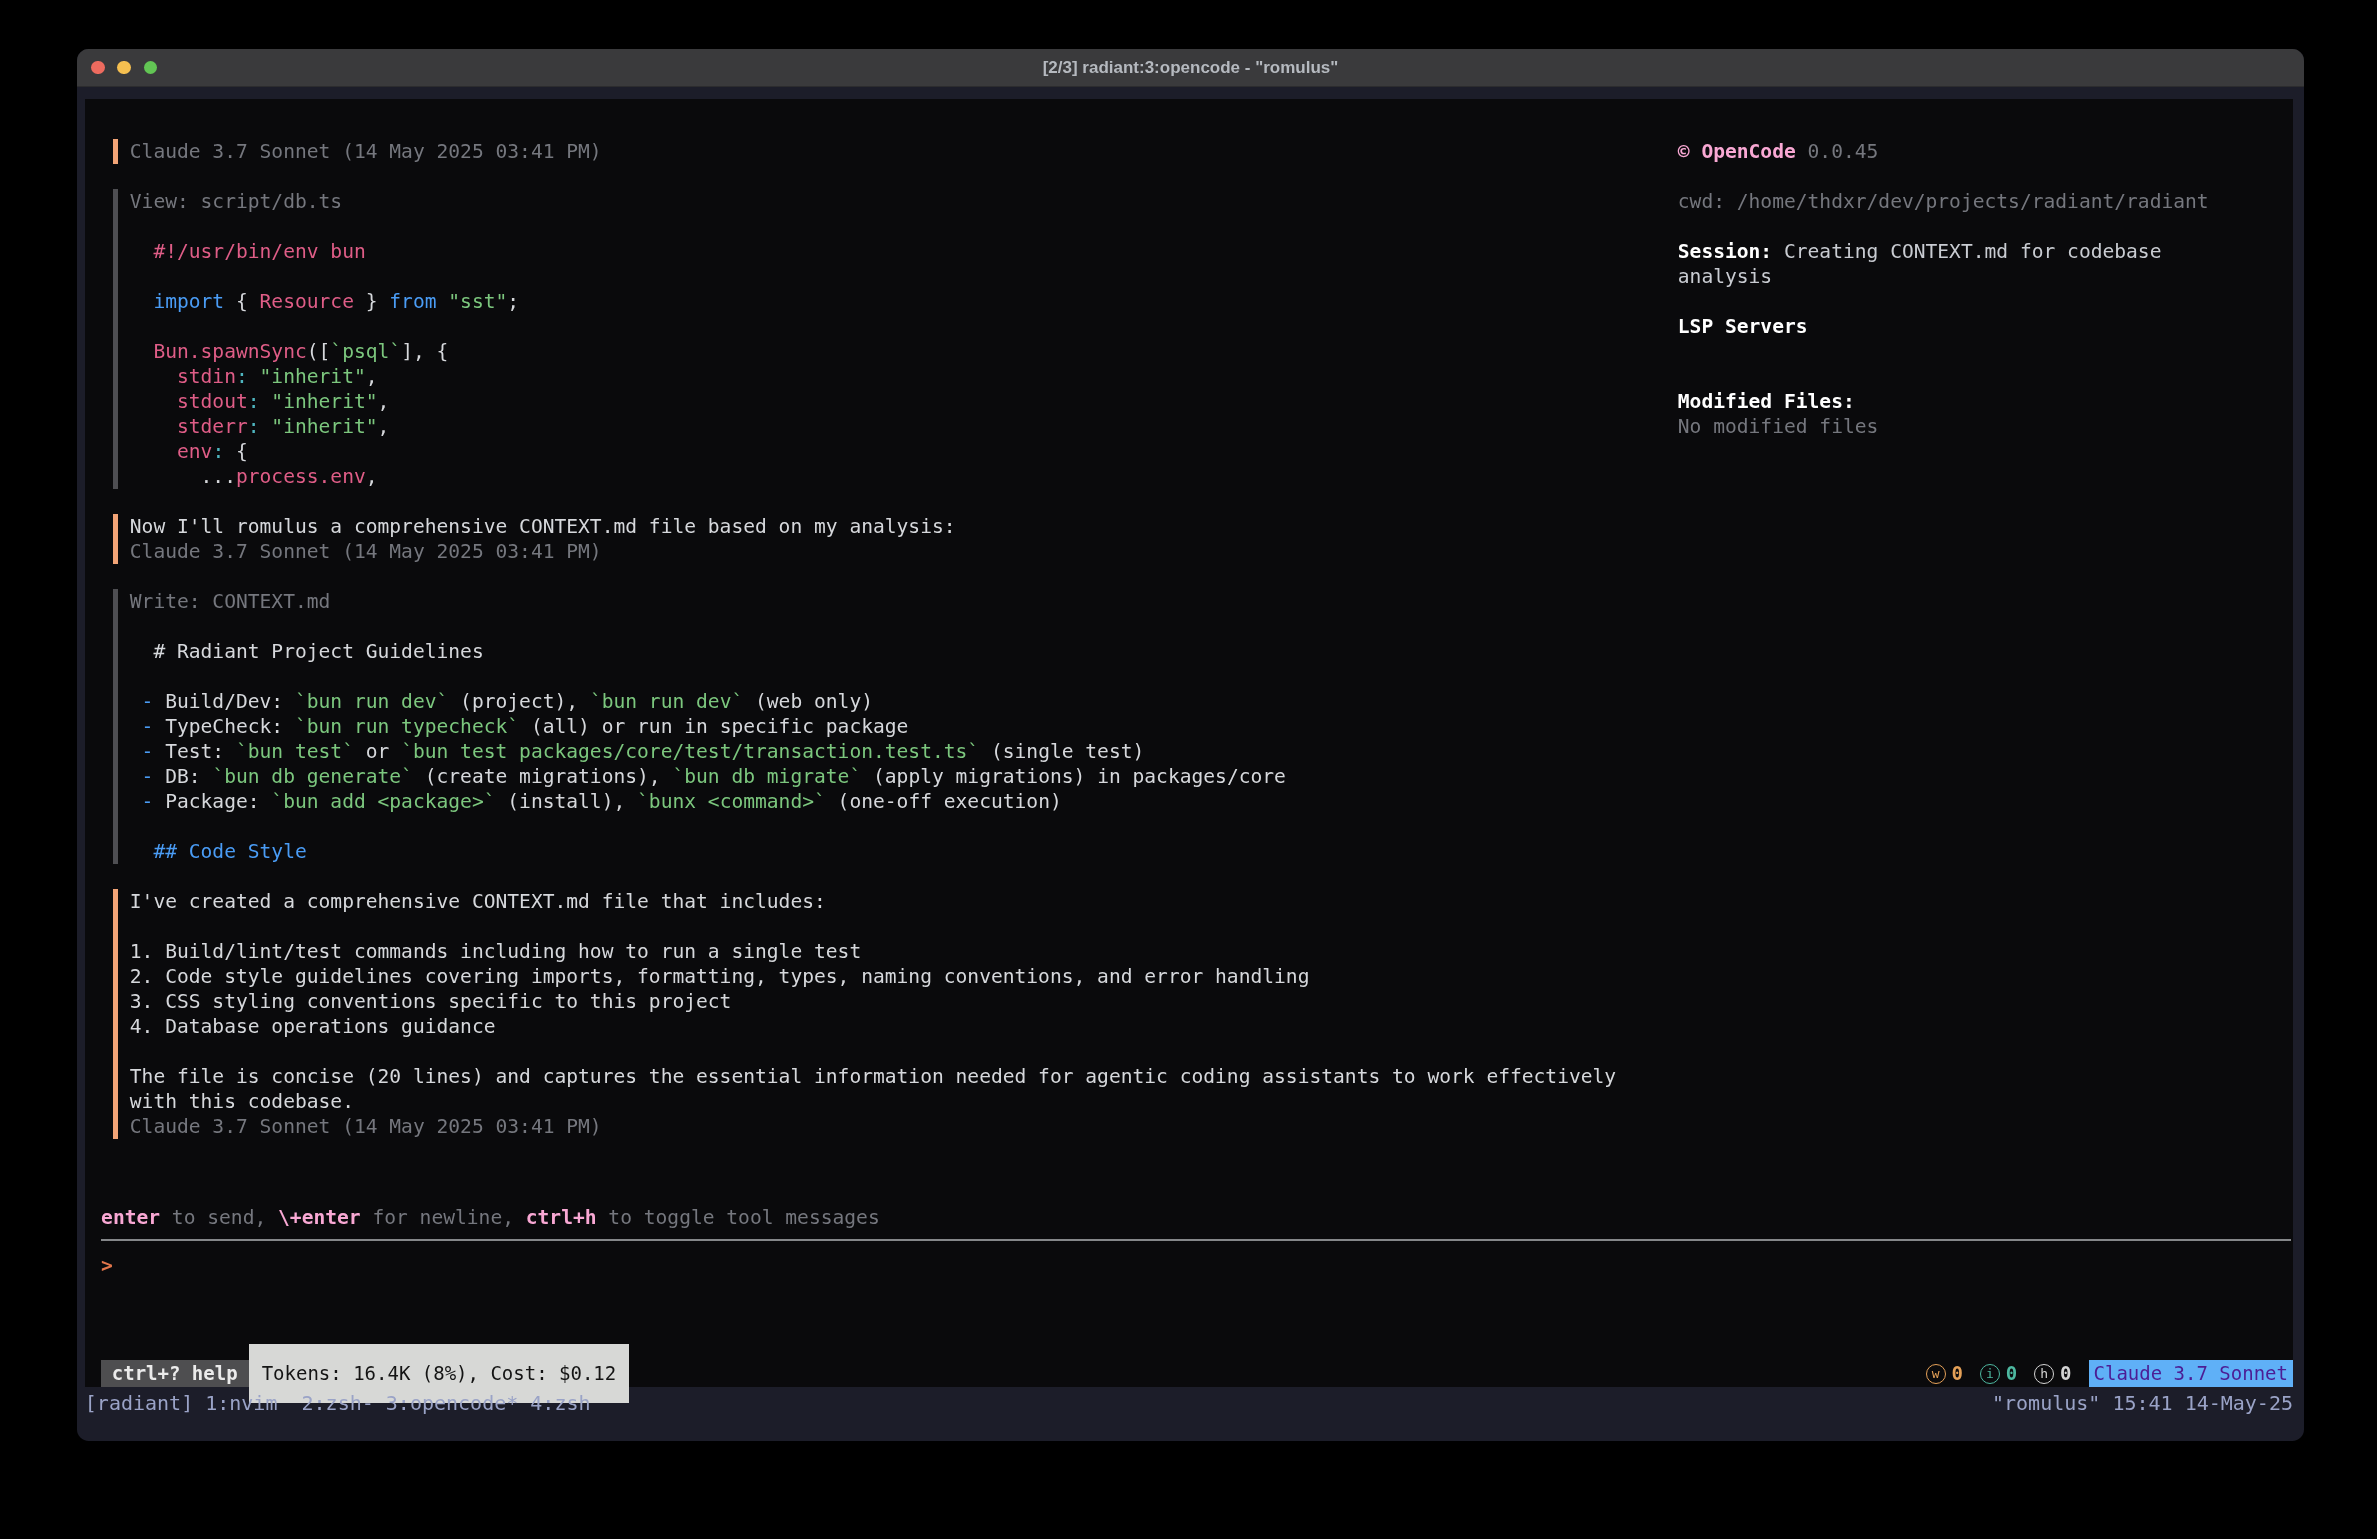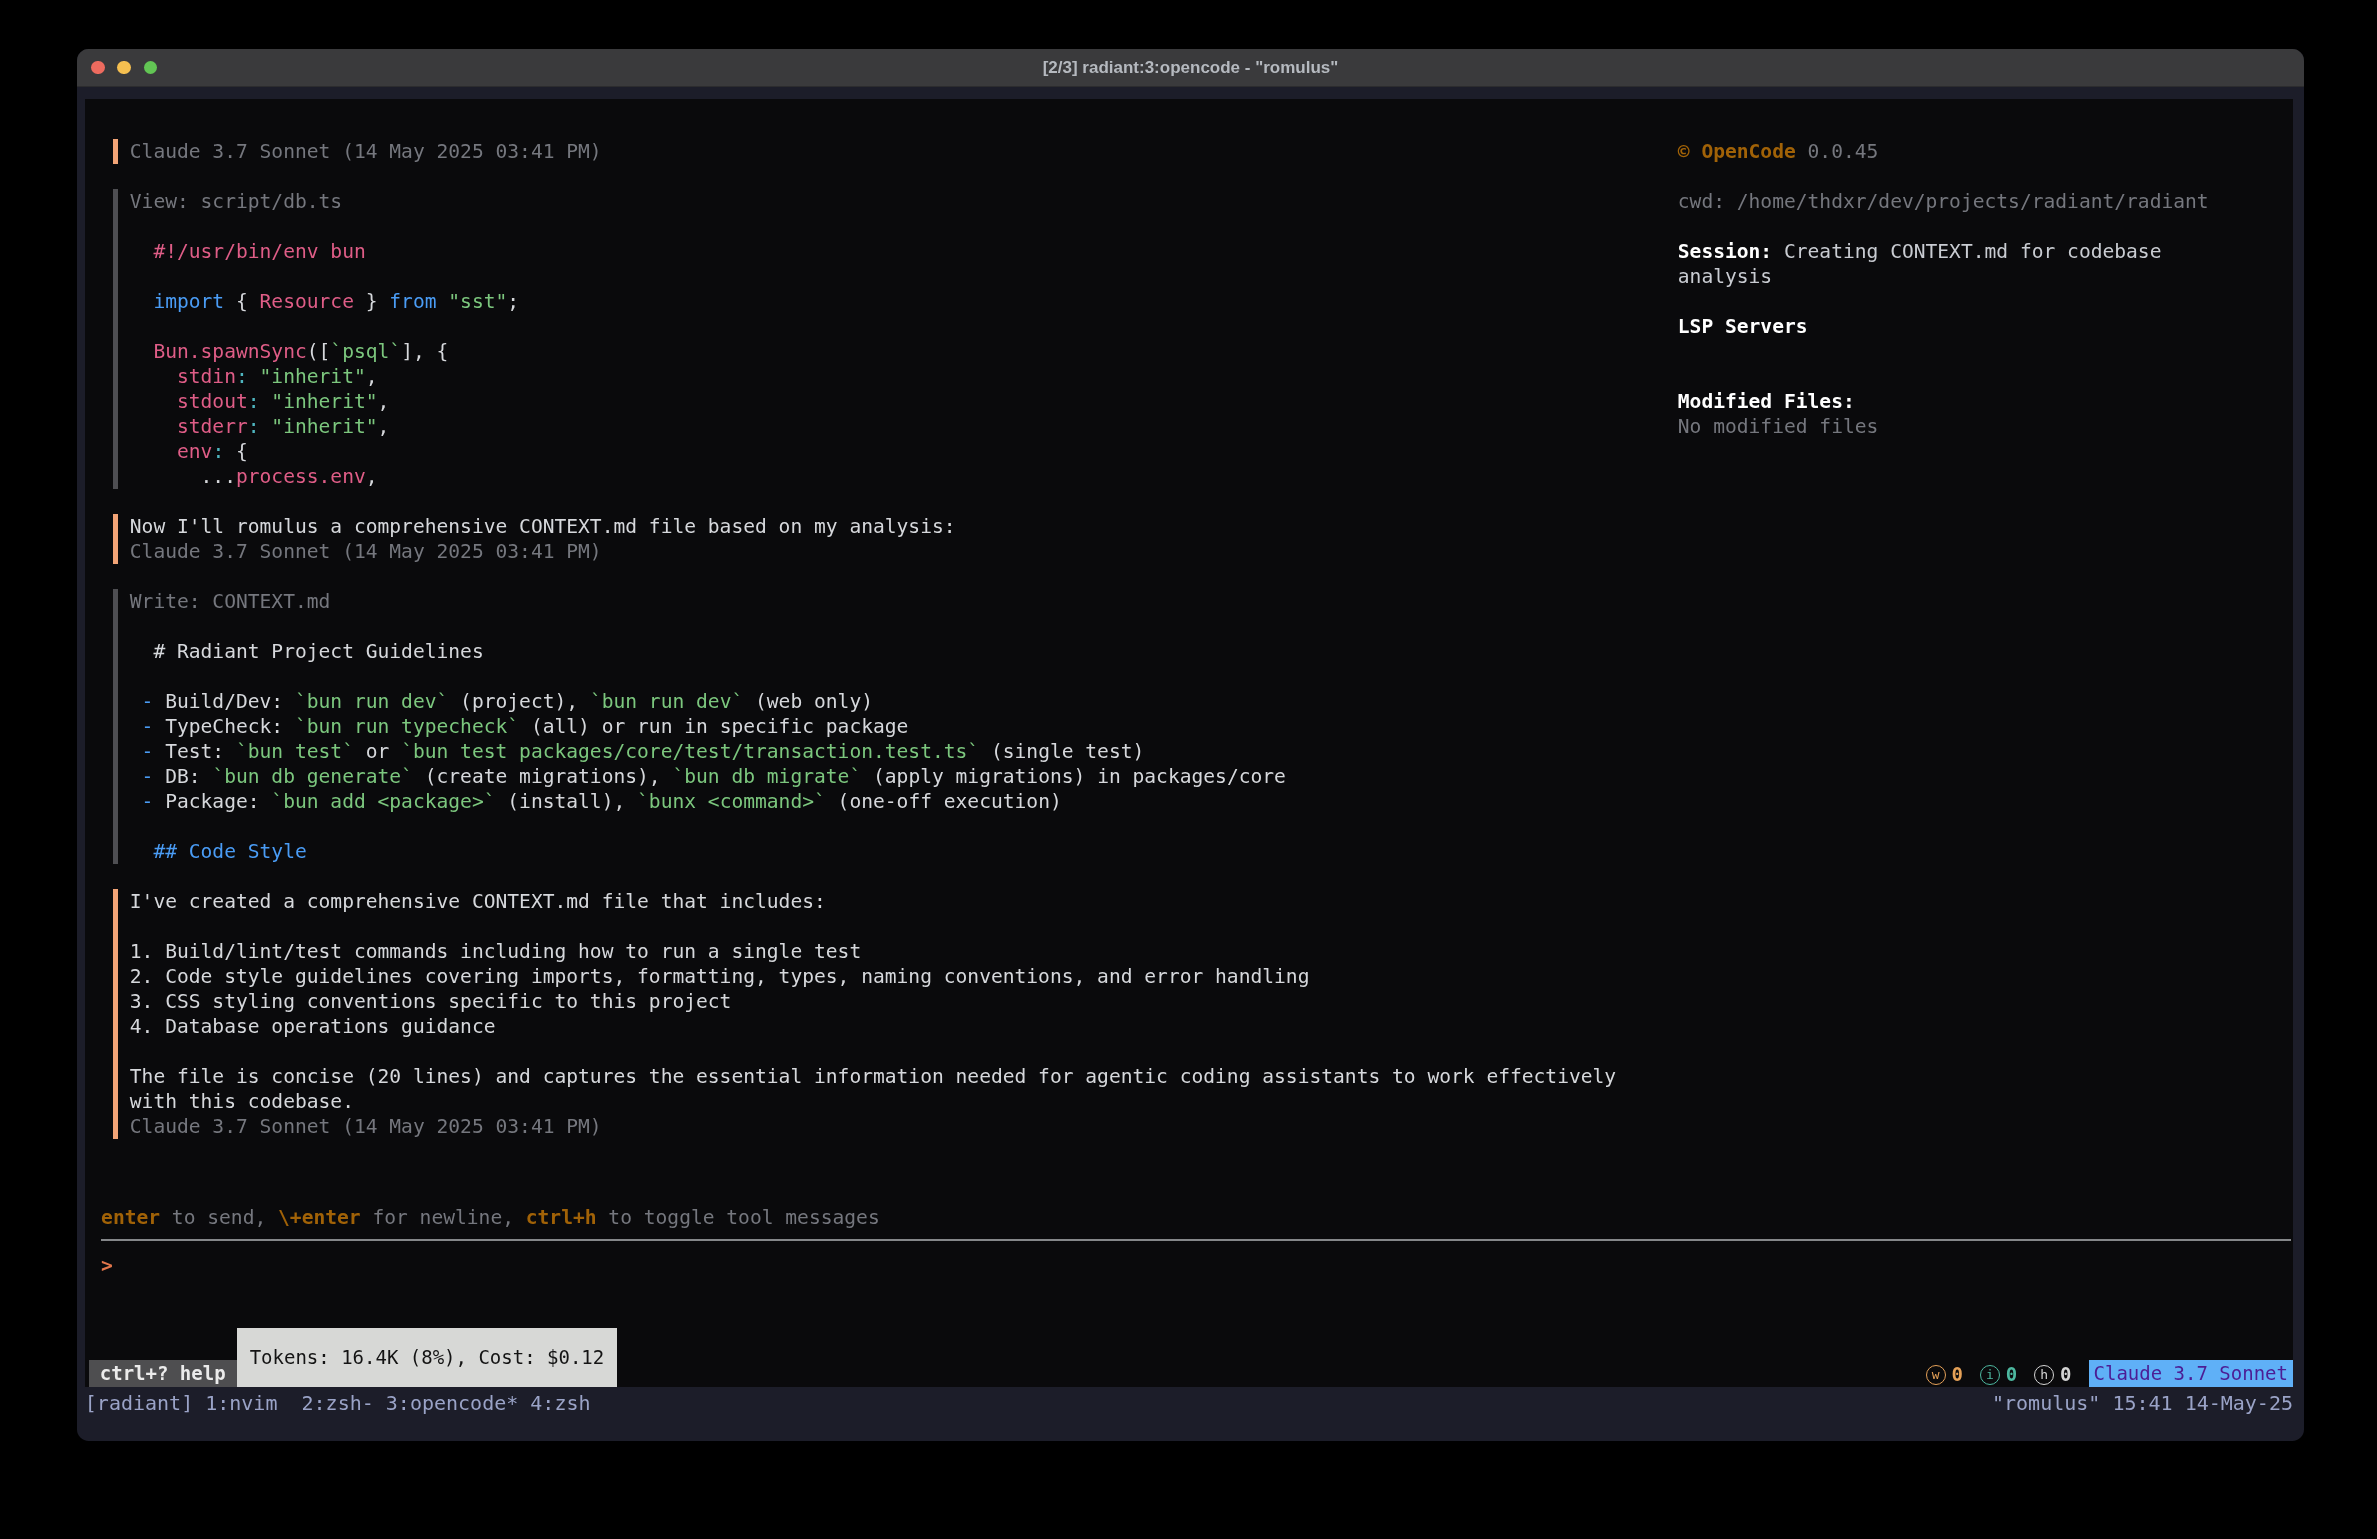--- a/index.html
+++ b/index.html
@@ -17,28 +17,28 @@
          color:#b5b9bf;font-family:"Liberation Sans",sans-serif;font-size:17px;font-weight:600}
   .screen{position:absolute;left:7.8px;right:11px;top:50px;bottom:54px;background:#0a0a0c;
           font-size:19.6px;line-height:25px;color:#d6d8dc}
   .main{position:absolute;left:0;top:40px;width:1579px}
   .block{margin:0 0 25px 28px;border-left:5.2px solid #4e4e52;padding-left:12px}
   .block.accent{border-left-color:#f2a477}
   .line{height:25px;white-space:pre}
   .sidebar{position:absolute;left:1593px;top:40px;width:626px}
   .sidebar .line{white-space:pre-wrap}
   .tk-w{color:#d6d8dc}.tk-w2{color:#c9ccd2}.tk-g{color:#75777e}
-  .tk-b{color:#a16207;font-weight:bold}
+  .tk-b{color:#f9a8d4;font-weight:bold}
   .tk-pk{color:#df5d87}.tk-bl{color:#4a9cf5}.tk-gr{color:#7cc77e}.tk-te{color:#4fb6c0}.tk-orb{color:#ffffff;font-weight:bold}
   .hint{position:absolute;left:16.3px;top:1106px;white-space:pre}
   .sep{position:absolute;left:16.3px;right:2px;top:1140px;height:2px;background:#85878a}
   .prompt-row{position:absolute;left:16.3px;right:2px;top:1154px;height:25px}
   .prompt-char{color:#e2764b;font-weight:bold}
-  .statusbar{position:absolute;left:4px;right:0;bottom:0;height:27px;display:flex;
-             align-items:flex-end;font-size:19px}
+  .statusbar{position:absolute;left:16px;right:0;bottom:0;height:27px;display:flex;
+             align-items:center;font-size:19px}
   .seg{line-height:27px;white-space:pre}
   .seg.help{background:#4e4e50;color:#ebebeb;font-weight:bold;padding:0 11px}
   .seg.tokens{background:#d7d8d6;color:#141414;padding:16px 13px}
   .sb-spacer{flex:1}
   .diags{display:flex;align-items:center;gap:6.5px;margin-right:17px}
   .diag{display:flex;align-items:center;gap:5.9px;margin-left:10.4px}
   .diag .circ{width:18px;height:18px;border-radius:50%;border:1.3px solid;display:inline-block;
               text-align:center;line-height:18px;font-size:13px}
   .diag.warn{color:#e5a158}.diag.warn .circ{border-color:#e5a158}
   .diag.info{color:#4db8a0}.diag.info .circ{border-color:#4db8a0}

